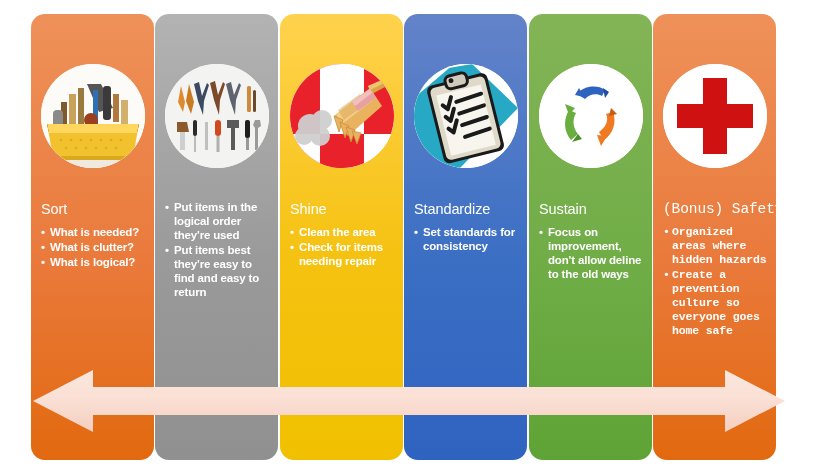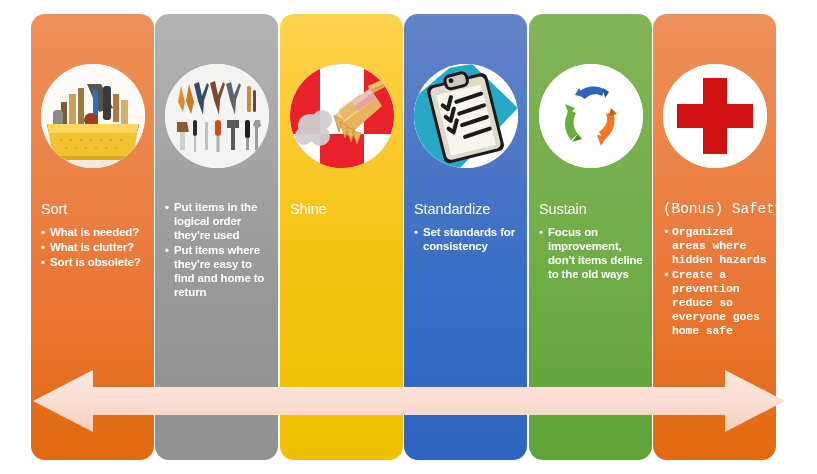--- a/index.html
+++ b/index.html
@@ -159,21 +159,21 @@
             <circle cx="65" cy="84" r="1.3"></circle>
               <circle cx="75" cy="84" r="1.3"></circle>
           </g>
         </svg>
       </div>
       <div class="text-block">
         <div class="col-title">Sort</div>
         <ul class="bullets">
           <li>What is needed?</li>
           <li>What is clutter?</li>
-          <li>Sort is obsolete?</li>
+          <li>What is logical?</li>
         </ul>
       </div>
     </div>
 
     <div class="col col-1" id="col1" style="background: linear-gradient(rgb(179, 179, 179) 0%, rgb(154, 154, 154) 55%, rgb(144, 144, 144) 100%);">
       <div class="icon-circle">
         <svg width="104" height="104" viewBox="0 0 104 104">
           <rect width="104" height="104" fill="#f3f3f1"></rect>
 
           <g>
@@ -197,21 +197,21 @@
             <path d="M62 56 l12 0 l0 8 l-4 0 l0 22 l-4 0 l0 -22 l-4 0 z" fill="#5a5a5a"></path>
             <rect x="80" y="56" width="5" height="18" rx="2" fill="#1f1f1f"></rect>
             <rect x="81" y="74" width="3" height="12" fill="#999"></rect>
             <path d="M90 56 l5 0 l1 6 l-3 2 l0 22 l-3 0 l0 -22 l-2 -3 z" fill="#9a9a9a"></path>
           </g>
         </svg>
       </div>
       <div class="text-block">
         <ul class="bullets">
           <li>Put items in the logical order they're used</li>
-          <li>Put items where they're easy to find and home to return</li>
+          <li>Put items best they're easy to find and easy to return</li>
         </ul>
       </div>
     </div>
 
     <div class="col col-2" id="col2" style="background: linear-gradient(rgb(255, 210, 77) 0%, rgb(245, 194, 17) 55%, rgb(240, 192, 0) 100%);">
       <div class="icon-circle">
         <svg width="104" height="104" viewBox="0 0 104 104">
           <rect width="104" height="104" fill="#ffffff"></rect>
 
           <rect x="0" y="0" width="52" height="34" fill="#e8212a"></rect>
@@ -250,20 +250,24 @@
           <g fill="#e9b25e" stroke="#c98f3a" stroke-width="0.8">
             <path d="M44 52 L49 68 L53 56 Z"></path>
             <path d="M50 58 L55 74 L59 62 Z"></path>
             <path d="M56 63 L61 78 L65 66 Z"></path>
             <path d="M62 67 L67 80 L71 69 Z"></path>
           </g>
         </svg>
       </div>
       <div class="text-block">
         <div class="col-title">Shine</div>
+        <ul class="bullets">
+          <li>Clean the area</li>
+          <li>Check for items needing repair</li>
+        </ul>
       </div>
     </div>
 
     <div class="col col-3" id="col3" style="background: linear-gradient(rgb(99, 131, 201) 0%, rgb(59, 111, 196) 55%, rgb(47, 99, 192) 100%);">
       <div class="icon-circle">
         <svg width="104" height="104" viewBox="0 0 104 104">
           <rect width="104" height="104" fill="#ffffff"></rect>
           <path d="M0 10 L58 0 L104 44 L46 104 L0 104 Z" fill="#27a8c4"></path>
           <path d="M0 34 L40 0 L0 0 Z" fill="#ffffff"></path>
 
@@ -318,37 +322,37 @@
           <g fill="#f07a22">
             <path d="M74 48 C78 58 74 70 65 76 L60 68 C67 63 70 56 67 50 Z"></path>
             <path d="M62 82 L58 71 L68 72 Z"></path>
             <path d="M72 44 L78 50 L70 52 Z" fill="#c75c14"></path>
           </g>
         </svg>
       </div>
       <div class="text-block">
         <div class="col-title">Sustain</div>
         <ul class="bullets">
-          <li>Focus on improvement, don't items deline to the old ways</li>
+          <li>Focus on improvement, don't allow deline to the old ways</li>
         </ul>
       </div>
     </div>
 
     <div class="col col-5" id="col5" style="background: linear-gradient(rgb(238, 145, 89) 0%, rgb(234, 122, 60) 55%, rgb(226, 105, 15) 100%);">
       <div class="icon-circle">
         <svg width="104" height="104" viewBox="0 0 104 104">
           <rect width="104" height="104" fill="#ffffff"></rect>
           <path d="M40 14 H64 V40 H90 V64 H64 V90 H40 V64 H14 V40 H40 Z" fill="#cf1111"></path>
         </svg>
       </div>
       <div class="text-block">
         <div class="col-title">(Bonus) Safety</div>
         <ul class="bullets">
           <li>Organized areas where hidden hazards</li>
-          <li>Create a prevention reduce so everyone goes home safe</li>
+          <li>Create a prevention culture so everyone goes home safe</li>
         </ul>
       </div>
     </div>
 
   </div>
 
   <svg class="big-arrow" viewBox="0 0 752 66" preserveAspectRatio="none">
     <defs>
       <linearGradient id="arrGrad" x1="0" y1="0" x2="0" y2="1">
         <stop offset="0%" stop-color="#fae6dd"></stop>

